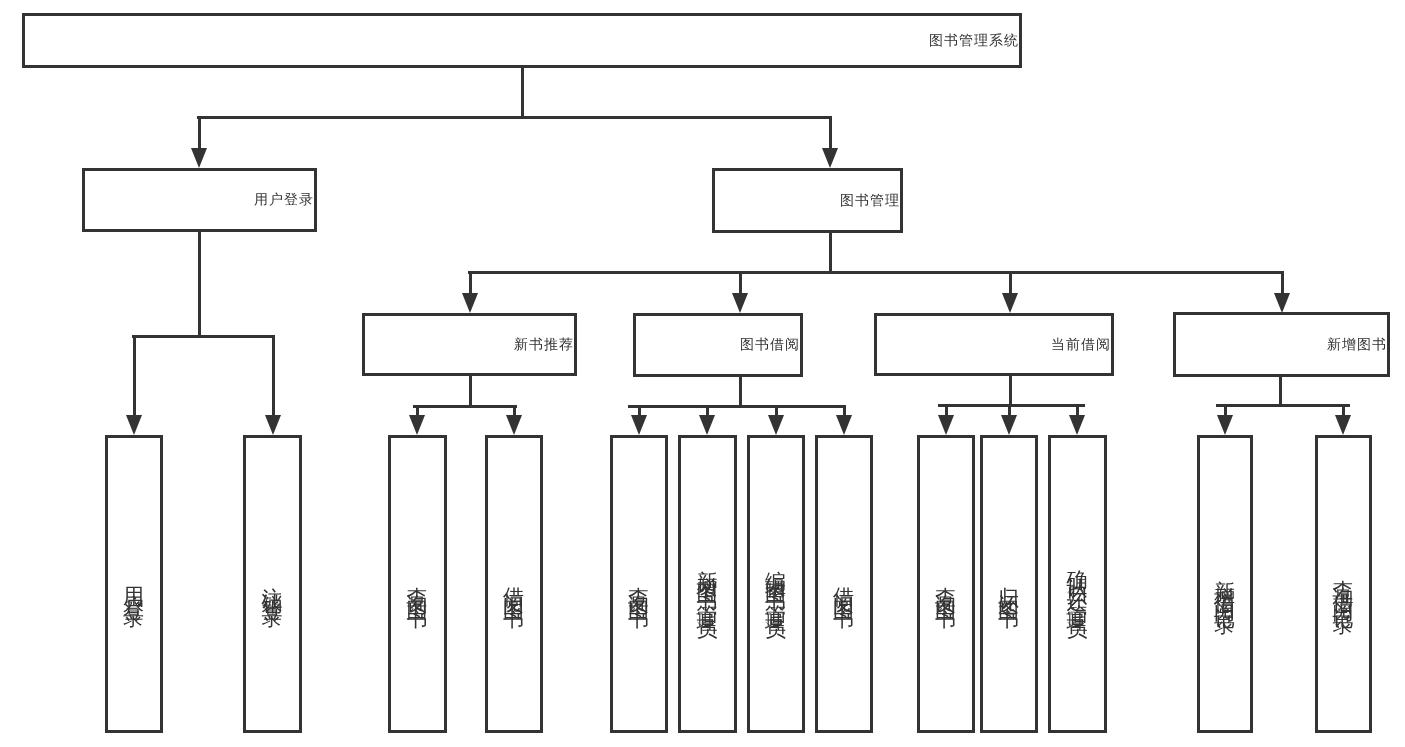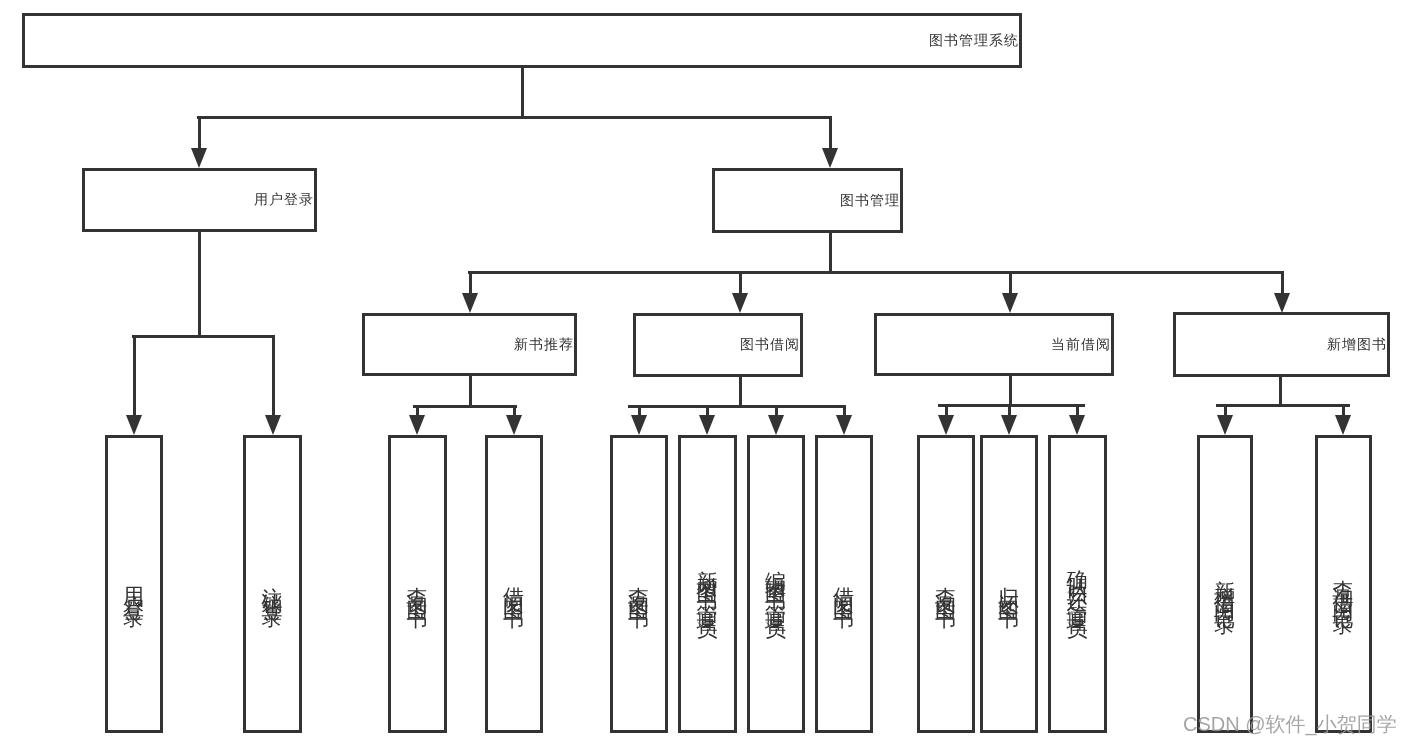--- a/index.html
+++ b/index.html
@@ -139,15 +139,14 @@
     <span>确认归还（管理员）</span>
   </div>
 
   <div class="box box-v" style="left:1197px;top:435px;width:56px;height:298px">
     <span>新增借阅记录</span>
   </div>
   <div class="box box-v" style="left:1315px;top:435px;width:57px;height:298px">
     <span>查询借阅记录</span>
   </div>
 
-  <div class="watermark">CSDN @软件_小贺同学</div>
 
 </div>
 
 </body></html>

